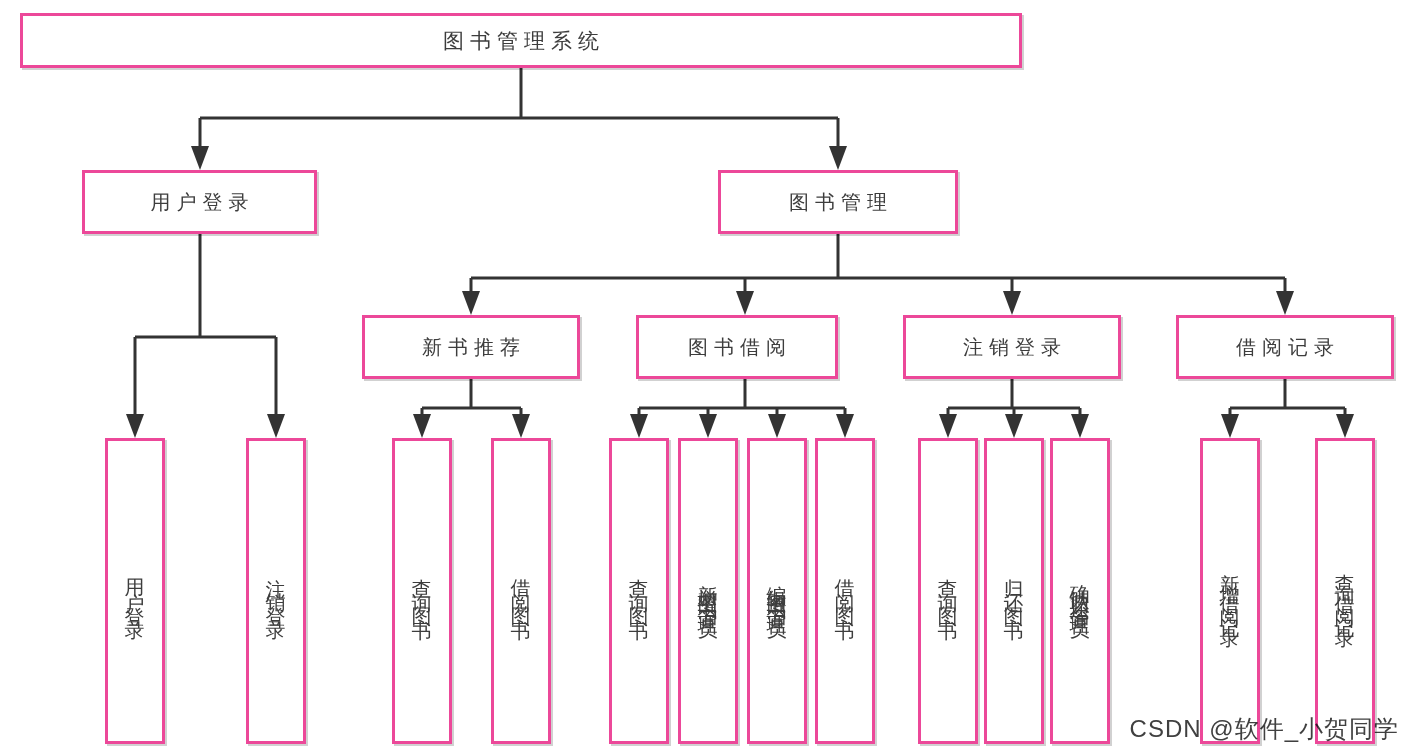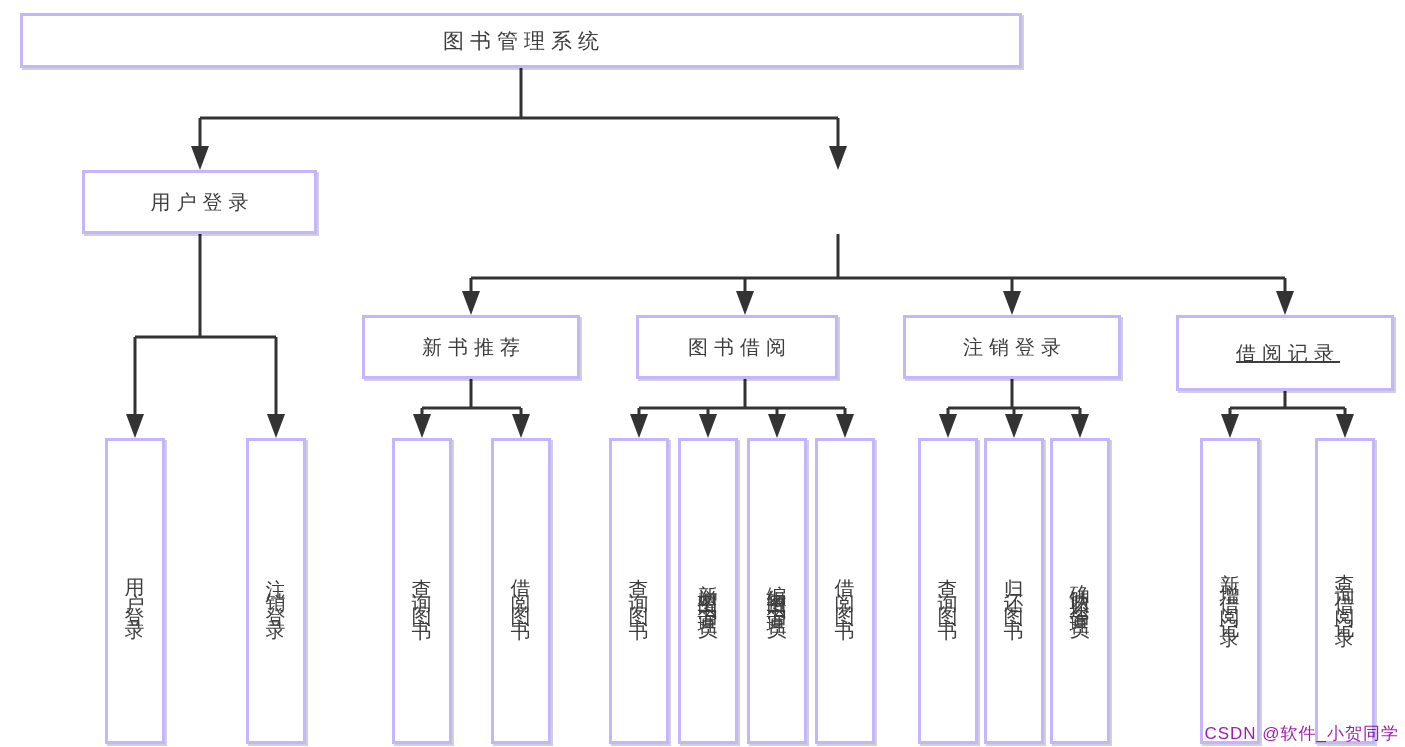--- a/index.html
+++ b/index.html
@@ -12,21 +12,21 @@
     overflow: hidden;
   }
   svg.connectors {
     position: absolute;
     left: 0; top: 0;
     width: 1405px; height: 747px;
   }
   .node {
     position: absolute;
     background: #ffffff;
-    border: 3px solid #c4b5fd;
+    border: 3px solid #ec4899;
     box-sizing: border-box;
     display: flex;
     align-items: center;
     justify-content: center;
     color: #3d3d3d;
     box-shadow: 2px 2px 0 rgba(0,0,0,0.18);
   }
   .hlabel {
     font-size: 20px;
     letter-spacing: 6px;
@@ -40,22 +40,22 @@
     font-size: 20px;
     line-height: 1;
   }
   .ls4 { letter-spacing: 14px; }
   .ls6 { letter-spacing: 11px; }
   .ls9 { letter-spacing: 5px; }
   .watermark {
     position: absolute;
     right: 6px;
     bottom: 2px;
-    font-size: 17px;
-    color: #a21caf;
+    font-size: 24px;
+    color: #404040;
     mix-blend-mode: multiply;
     letter-spacing: 1px;
     white-space: nowrap;
     z-index: 5;
   }
 </style>
 </head>
 <body>
 
 <div class="canvas">
@@ -107,31 +107,34 @@
     </g>
   </svg>
 
   <div class="node" style="left:20px; top:13px; width:1002px; height:55px;">
     <span class="hlabel root-label">图书管理系统</span>
   </div>
 
   <div class="node" style="left:82px; top:170px; width:235px; height:64px;">
     <span class="hlabel">用户登录</span>
   </div>
+  <div class="node" style="left:718px; top:170px; width:240px; height:64px;">
+    <span class="hlabel">图书管理</span>
+  </div>
 
   <div class="node" style="left:362px; top:315px; width:218px; height:64px;font-family:Liberation Mono, monospace;">
     <span class="hlabel">新书推荐</span>
   </div>
   <div class="node" style="left:636px; top:315px; width:202px; height:64px;">
     <span class="hlabel">图书借阅</span>
   </div>
   <div class="node" style="left:903px; top:315px; width:218px; height:64px;">
     <span class="hlabel">注销登录</span>
   </div>
-  <div class="node" style="left:1176px; top:315px; width:218px; height:76px;text-decoration:underline;">
+  <div class="node" style="left:1176px; top:315px; width:218px; height:64px;">
     <span class="hlabel">借阅记录</span>
   </div>
 
   <div class="node vnode" style="left:105px; top:438px; width:60px; height:306px;">
     <span class="vlabel ls4">用户登录</span>
   </div>
   <div class="node vnode" style="left:246px; top:438px; width:60px; height:306px;">
     <span class="vlabel ls4">注销登录</span>
   </div>
 

